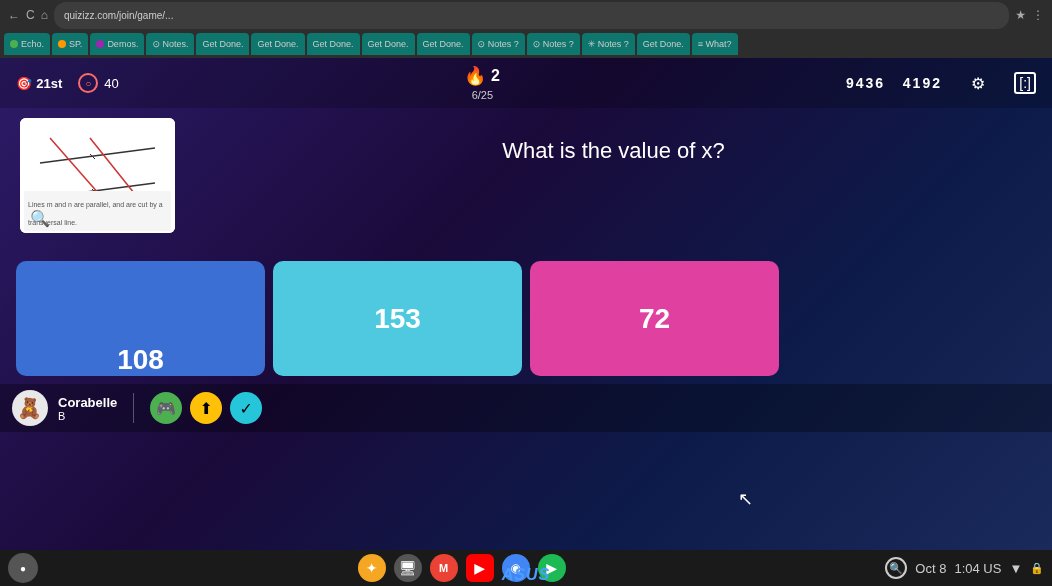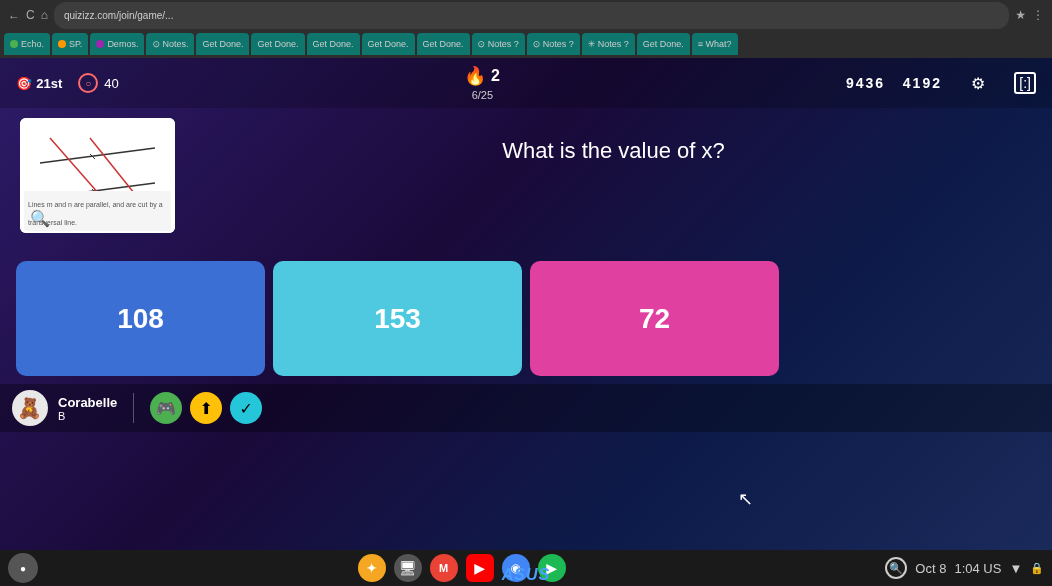--- a/index.html
+++ b/index.html
@@ -224,21 +224,21 @@
       display: flex;
       align-items: center;
       justify-content: center;
       height: 115px;
       cursor: pointer;
       font-size: 28px;
       font-weight: bold;
       color: #fff;
       transition: transform 0.1s;
     }
-    .answer-card.blue { background: #3b6fd4; }
+    .answer-card.blue { background: #3b6fd4; align-items: flex-end; }
     .answer-card.cyan { background: #4ec9e0; }
     .answer-card.orange { background: #f0a030; }
     .answer-card.pink { background: #e040a0; }
 
     
     .user-bar {
       display: flex;
       align-items: center;
       padding: 6px 12px;
       background: rgba(0,0,0,0.3);

